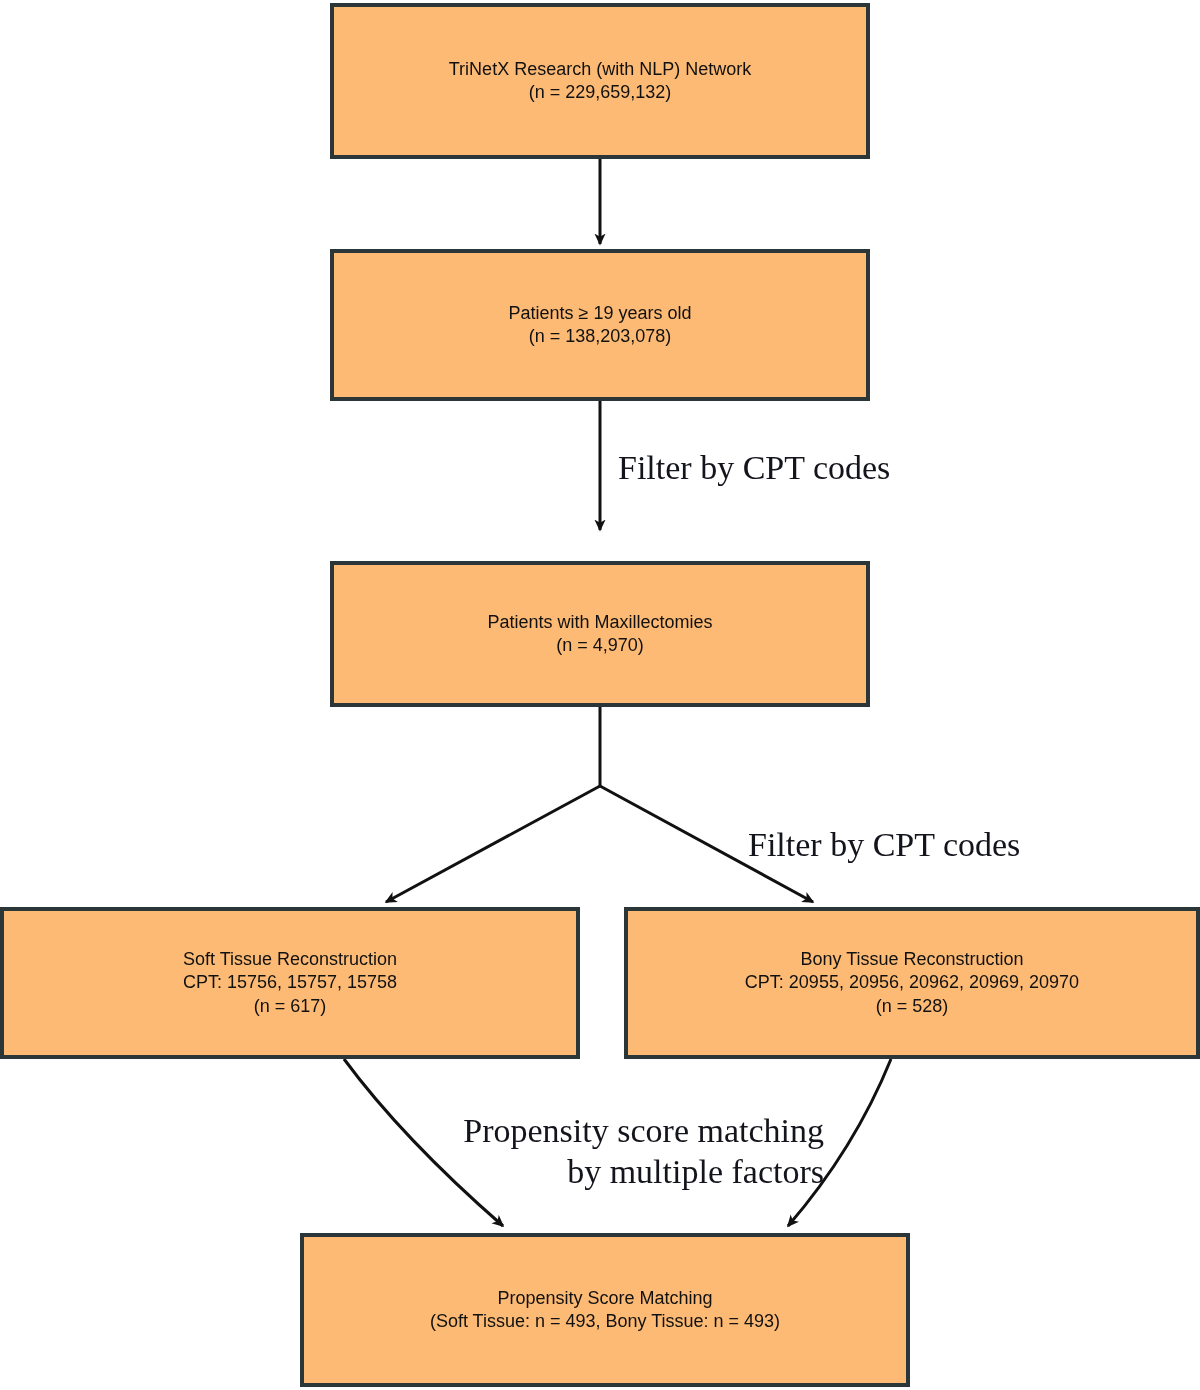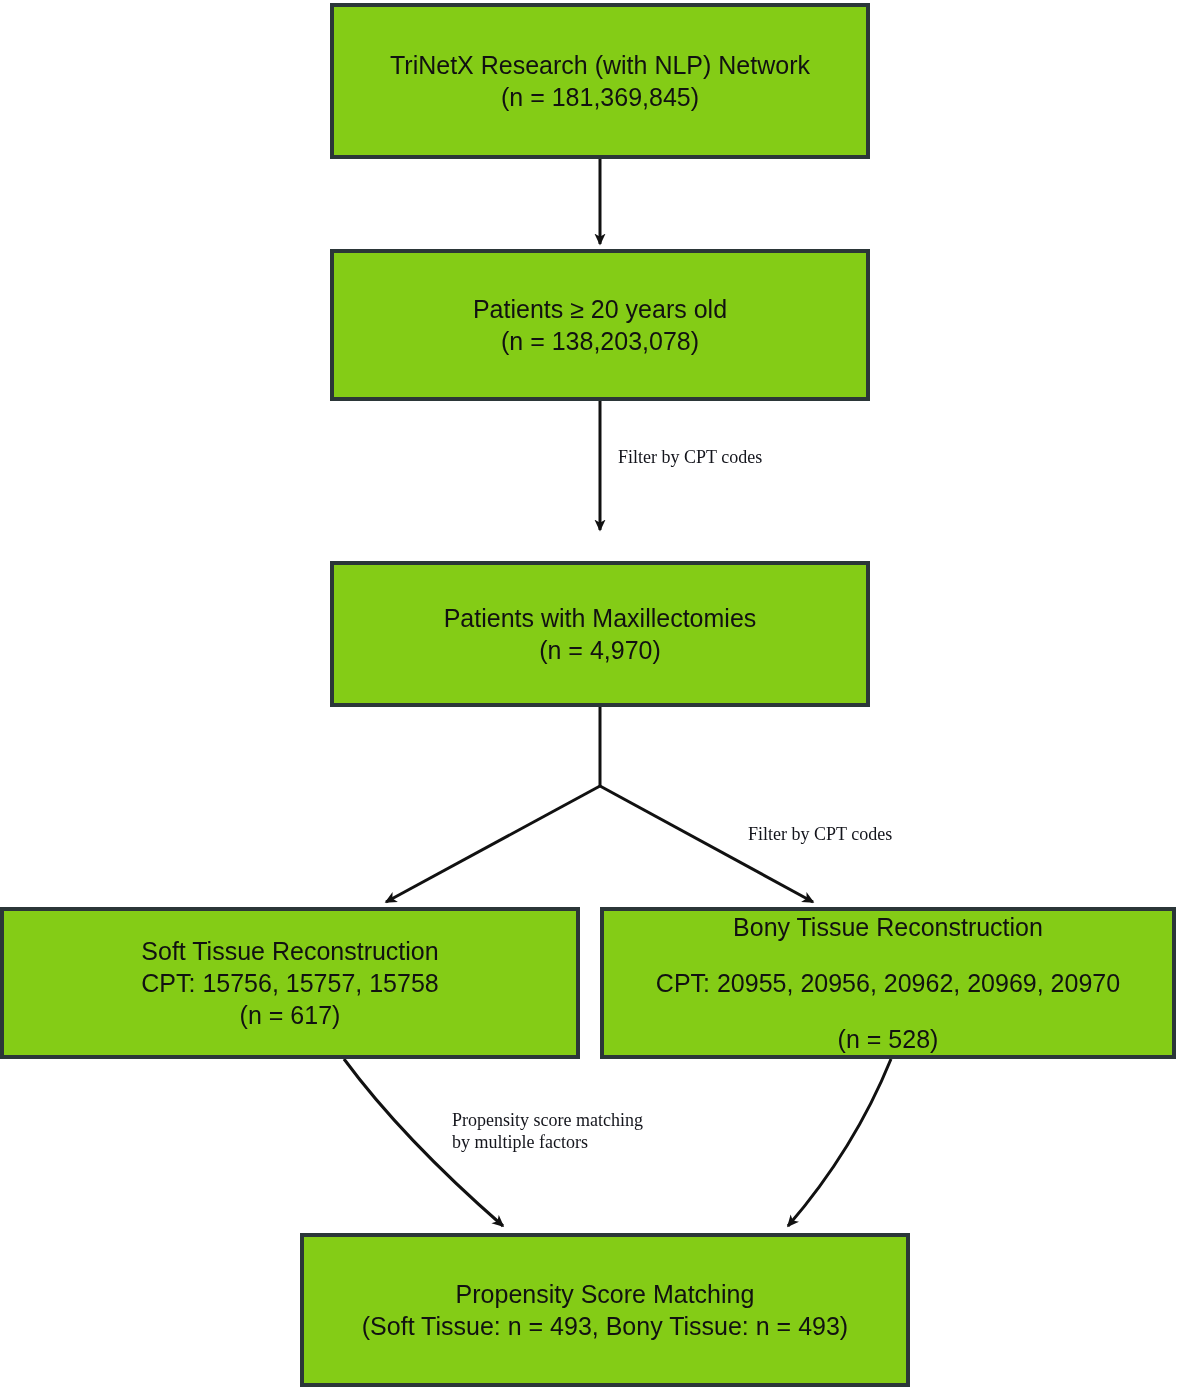--- a/index.html
+++ b/index.html
@@ -18,55 +18,55 @@
   .flow-svg {
     position: absolute;
     top: 0;
     left: 0;
     width: 1200px;
     height: 1390px;
   }
   .node-box {
     position: absolute;
     box-sizing: border-box;
-    background: #84cc16;
+    background: #fdba74;
     border: 4px solid #2b3638;
     display: flex;
     flex-direction: column;
     align-items: center;
     justify-content: center;
     text-align: center;
     color: #111111;
     font-family: "Liberation Sans", sans-serif;
-    font-size: 25px;
+    font-size: 18px;
     line-height: 1.28;
     z-index: 3;
   }
   .node-line {
     display: block;
     white-space: nowrap;
   }
   .edge-label {
     position: absolute;
     font-family: "Liberation Serif", serif;
-    font-size: 18px;
+    font-size: 34px;
     line-height: 1.22;
     color: #14151c;
-    text-align: left;
+    text-align: right;
     white-space: nowrap;
     z-index: 4;
   }
   .edge-label.two-line { white-space: normal; }
 
   
   #node-source      { left: 330px; top: 3px;    width: 540px; height: 156px; }
   #node-adults      { left: 330px; top: 249px;  width: 540px; height: 152px; }
   #node-maxillect   { left: 330px; top: 561px;  width: 540px; height: 146px; }
   #node-soft        { left: 0px;   top: 907px;  width: 580px; height: 152px; }
-  #node-bony        { left: 600px; top: 907px;  width: 576px; height: 152px; justify-content: space-between; }
+  #node-bony        { left: 624px; top: 907px;  width: 576px; height: 152px; }
   #node-psm         { left: 300px; top: 1233px; width: 610px; height: 154px; }
 
   #label-filter-1   { left: 618px; top: 447px;  }
   #label-filter-2   { left: 748px; top: 824px;  }
   #label-psm        { left: 452px; top: 1110px; width: 372px; }
 </style>
 </head>
 <body>
 
 <div id="canvas">
@@ -88,25 +88,25 @@
 
     <line x1="600" y1="786" x2="813" y2="902" stroke="#111111" stroke-width="3" marker-end="url(#arrowhead)"></line>
 
     <path d="M 344,1059 C 392,1124 448,1178 503,1226" fill="none" stroke="#111111" stroke-width="3" marker-end="url(#arrowhead)"></path>
 
     <path d="M 891,1059 C 863,1128 826,1182 788,1226" fill="none" stroke="#111111" stroke-width="3" marker-end="url(#arrowhead)"></path>
   </svg>
 
   <div class="node-box" id="node-source">
     <span class="node-line">TriNetX Research (with NLP) Network</span>
-    <span class="node-line">(n = 181,369,845)</span>
+    <span class="node-line">(n = 229,659,132)</span>
   </div>
 
   <div class="node-box" id="node-adults">
-    <span class="node-line">Patients ≥ 20 years old</span>
+    <span class="node-line">Patients ≥ 19 years old</span>
     <span class="node-line">(n = 138,203,078)</span>
   </div>
 
   <div class="node-box" id="node-maxillect">
     <span class="node-line">Patients with Maxillectomies</span>
     <span class="node-line">(n = 4,970)</span>
   </div>
 
   <div class="node-box" id="node-soft">
     <span class="node-line">Soft Tissue Reconstruction</span>

